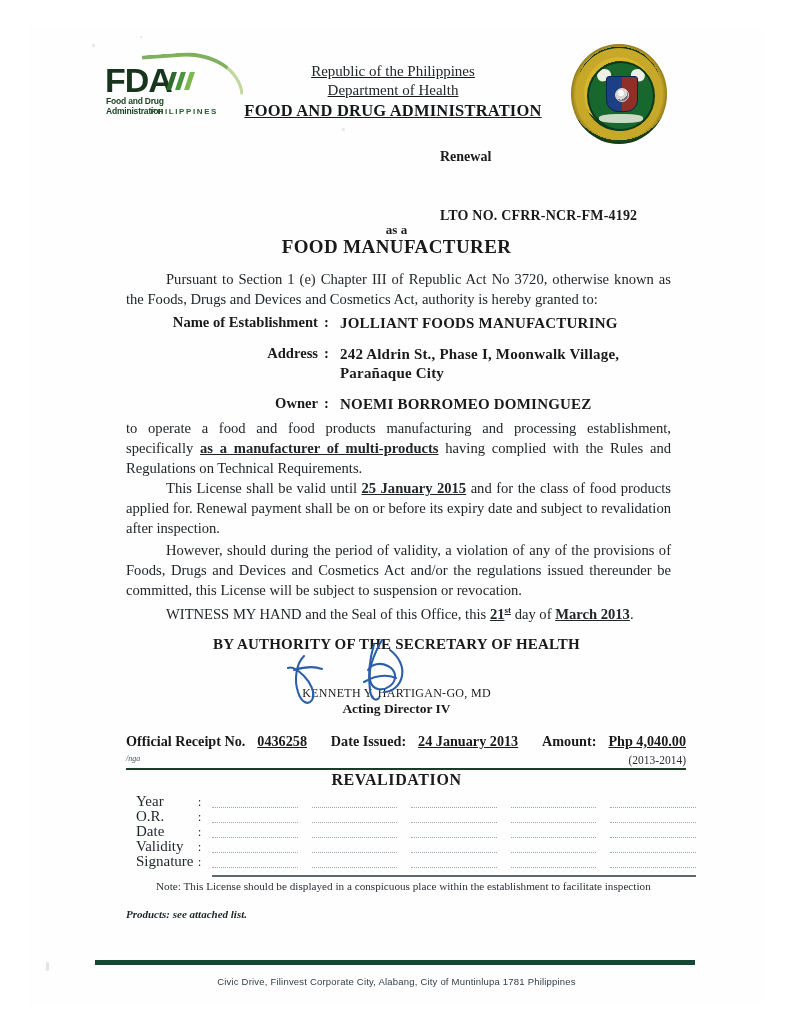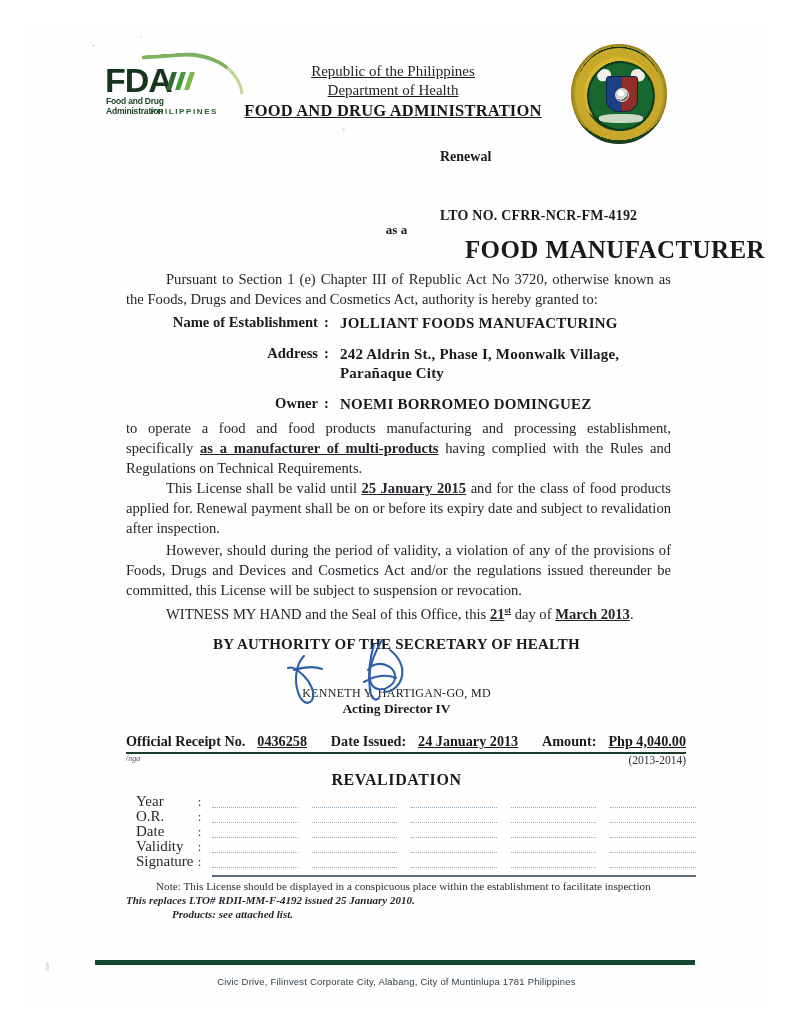--- a/index.html
+++ b/index.html
@@ -240,22 +240,22 @@
     left: 0; top: 196px;
     width: 737px;
     text-align: center;
     font-size: 13px;
     font-weight: bold;
   }
   .sub-title {
     position: absolute;
     left: 0; top: 210px;
     width: 737px;
-    text-align: right;
-    font-size: 25px;
+    text-align: center;
+    font-size: 19px;
     font-weight: bold;
     letter-spacing: .4px;
   }
 
   
   .body-col {
     position: absolute;
     left: 98px;
     width: 545px;
   }
@@ -338,21 +338,21 @@
     width: 230px; height: 72px;
     pointer-events: none;
   }
 
   
   .receipt {
     position: absolute;
     left: 98px; top: 707px;
     width: 560px;
     border-bottom: 2px solid #1c3b2b;
-    padding-bottom: 2px;
+    padding-bottom: 18px;
     display: flex;
     align-items: baseline;
     font-size: 14.2px;
     font-weight: bold;
     white-space: nowrap;
   }
   .receipt .u { text-decoration: underline; }
   .receipt .gap { display: inline-block; width: 18px; }
   .receipt-initials {
     position: absolute;
@@ -435,21 +435,20 @@
     font-style: italic;
     color: #1f2429;
   }
   .products-line {
     position: absolute;
     left: 98px; top: 882px;
     font-size: 11px;
     font-weight: bold;
     font-style: italic;
     color: #1f2429;
-    margin-left: 46px;
   }
 
   
   .footer-bar {
     position: absolute;
     left: 67px; top: 934px;
     width: 600px;
     height: 5px;
     background: #154733;
   }
@@ -671,21 +670,20 @@
           <div class="cell"></div>
         </div>
       </div>
     </div>
     <div class="reval-rule"></div>
 
     <div class="note">
       <span class="ind"></span><span>Note:</span>
       <span>This License should be displayed in a conspicuous place within the establishment to facilitate inspection</span>
     </div>
-    <div class="replace-line">This replaces LTO# RDII-MM-F-4192 issued 25 January 2010.</div>
     <div class="products-line">Products: see attached list.</div>
 
     <div class="footer-bar"></div>
     <div class="footer-addr">Civic Drive, Filinvest Corporate City, Alabang, City of Muntinlupa 1781 Philippines</div>
 
   </div>
 
   <div class="speck" style="left:92px;top:44px;width:3px;height:3px;"></div>
   <div class="speck" style="left:140px;top:36px;width:2px;height:2px;"></div>
   <div class="speck" style="left:342px;top:128px;width:3px;height:3px;"></div>

